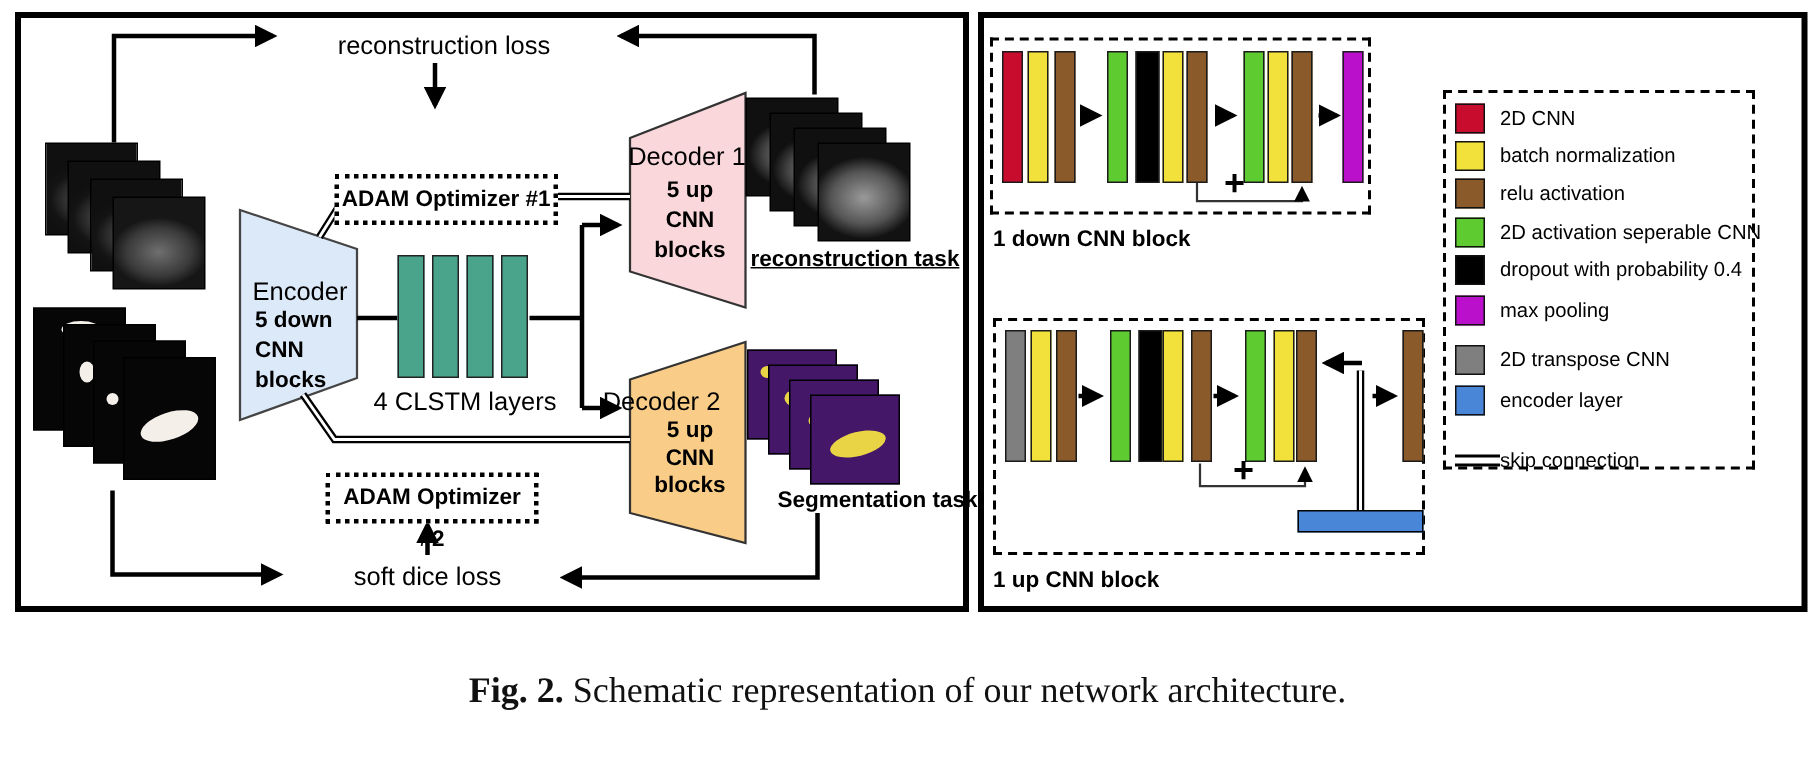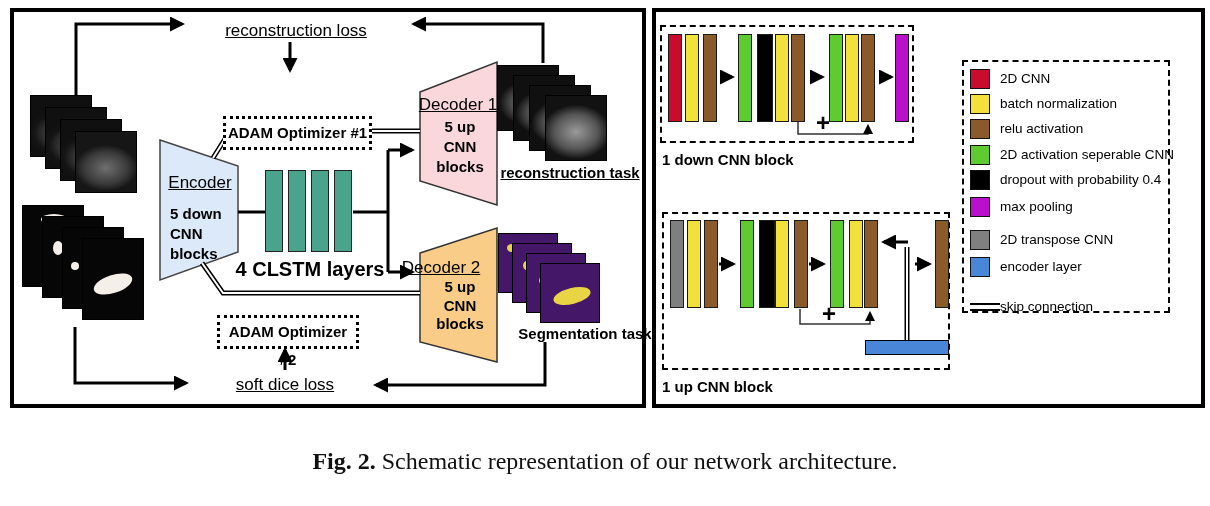--- a/index.html
+++ b/index.html
@@ -3,22 +3,22 @@
 <meta charset="utf-8">
 <style>
   html,body{margin:0;padding:0;background:#fff;}
   #stage{position:relative;width:1210px;height:506px;background:#fff;
          font-family:"Liberation Sans",sans-serif;color:#000;overflow:hidden;}
   .panel{position:absolute;top:8px;height:400px;border:4px solid #000;background:#fff;box-sizing:border-box;}
   #panel-left{left:10px;width:636px;}
   #panel-right{left:652px;width:553px;}
   .abs{position:absolute;}
   .lbl{position:absolute;white-space:nowrap;}
-  .t17{font-size:17px;text-decoration:underline;}
-  .b17{font-size:20px;font-weight:bold;}
+  .t17{font-size:17px;}
+  .b17{font-size:17px;font-weight:normal;}
   .b15{font-size:15px;font-weight:bold;}
   .ctr{text-align:center;}
   .adam{position:absolute;border:3px dotted #000;background:#fff;
         font-size:15px;font-weight:bold;text-align:center;line-height:28px;height:28px;}
   .dashbox{position:absolute;border:2px dashed #000;box-sizing:border-box;}
   .bar{position:absolute;border:1px solid #1b1b1b;box-sizing:border-box;}
   .clstm-bar{position:absolute;top:158px;width:18px;height:82px;background:var(--clstm_fill);border:1px solid #222;box-sizing:border-box;}
   .tile{position:absolute;border:1px solid #000;box-sizing:border-box;}
   .mri{background:radial-gradient(58% 42% at 50% 62%, #5a5a5a 0%, #303030 52%, #141414 78%, #101010 100%);}
   .mri-front{background:radial-gradient(66% 48% at 50% 60%, #6f6f6f 0%, #3a3a3a 55%, #161616 80%);}
@@ -97,21 +97,21 @@
       <div class="tile maskt" style="left:60px;top:33px;width:62px;height:82px;">
         <div class="blob" style="left:10px;top:36px;width:40px;height:18px;transform:rotate(-18deg);"></div>
       </div>
     </div>
 
     <div class="lbl t17 ctr" style="left:202px;top:9px;width:160px;">reconstruction loss</div>
     <div class="adam" style="left:209px;top:64px;width:143px;margin-top:40px;">ADAM Optimizer #1</div>
     <div class="adam" style="left:203px;top:303px;width:136px;">ADAM Optimizer #2</div>
     <div class="lbl t17 ctr" style="left:201px;top:363px;width:140px;">soft dice loss</div>
 
-    <div class="lbl t17 ctr" style="left:146px;top:161px;width:80px;text-align:center;">Encoder</div>
+    <div class="lbl t17 ctr" style="left:146px;top:173px;width:80px;text-align:center;">Encoder</div>
     <div class="lbl b15" style="left:156px;top:193px;">5 down</div>
     <div class="lbl b15" style="left:156px;top:213px;">CNN</div>
     <div class="lbl b15" style="left:156px;top:233px;">blocks</div>
 
     <div class="clstm-bar" style="left:251px;"></div>
     <div class="clstm-bar" style="left:274px;"></div>
     <div class="clstm-bar" style="left:297px;"></div>
     <div class="clstm-bar" style="left:320px;"></div>
     <div class="lbl b17 ctr" style="left:216px;top:246px;width:160px;">4 CLSTM layers</div>
 

